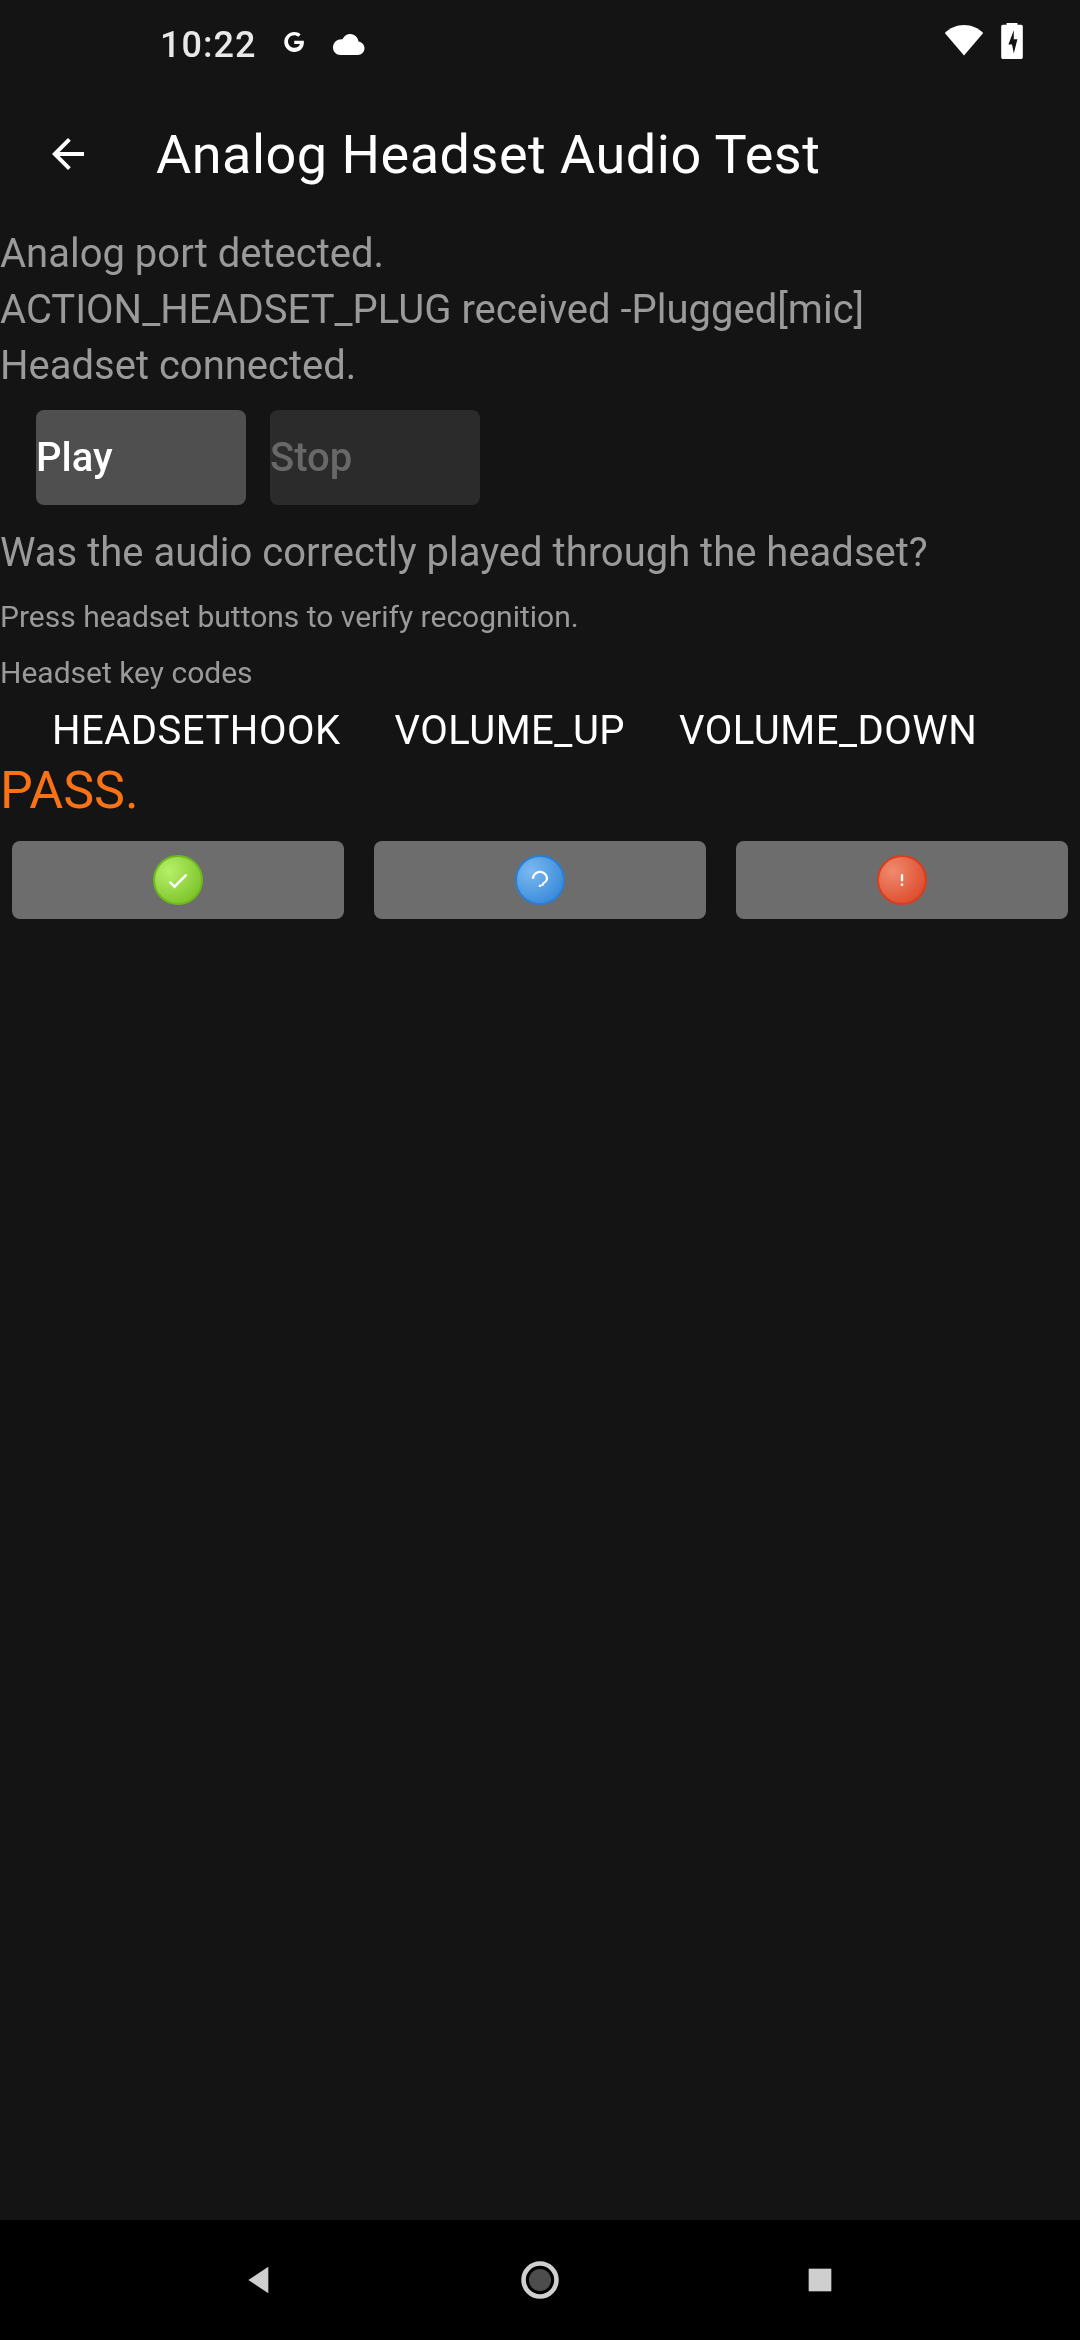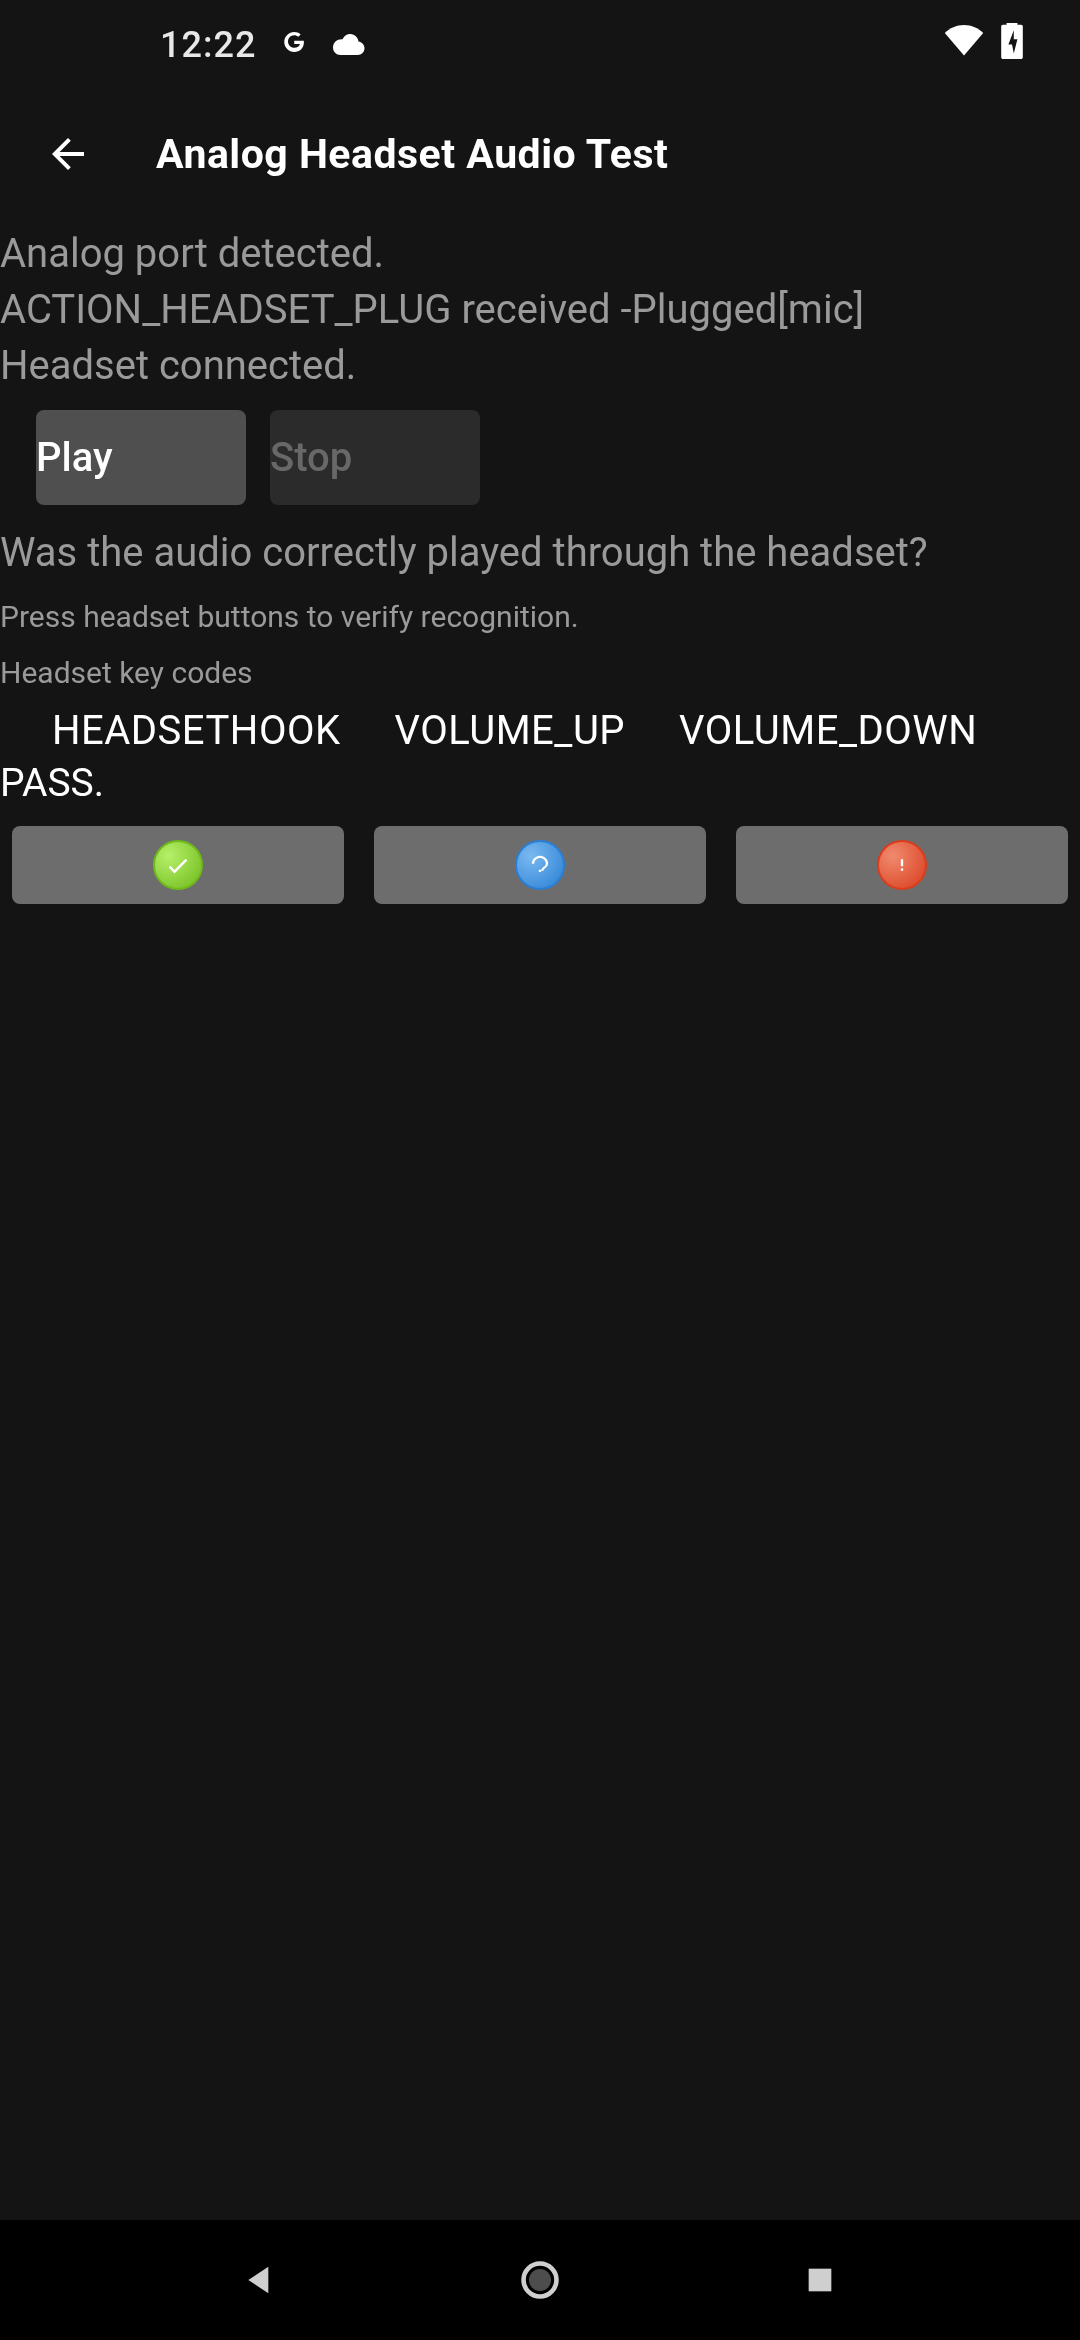--- a/index.html
+++ b/index.html
@@ -52,22 +52,22 @@
     gap: 60px;
   }
   .back-btn {
     width: 56px;
     height: 56px;
     display: flex;
     align-items: center;
     justify-content: center;
   }
   .app-title {
-    font-size: 41px;
-    font-weight: 700;
+    font-size: 54px;
+    font-weight: 400;
     color: #ffffff;
     letter-spacing: 0.5px;
   }
 
   
   .content {
     flex: 1;
     padding: 0 0 8px 0;
   }
   .log-lines {
@@ -119,22 +119,22 @@
     gap: 54px;
     padding: 6px 52px 0 52px;
     font-size: 40px;
     font-weight: 400;
     color: #ffffff;
     letter-spacing: 0.5px;
     align-items: flex-end;
   }
 
   .pass-line {
-    color: #ffffff;
-    font-size: 39px;
+    color: #f97316;
+    font-size: 52px;
     padding: 6px 0 20px 0;
   }
 
   
   .result-row {
     display: flex;
     gap: 30px;
     padding: 0 12px;
   }
   .result-btn {
@@ -185,21 +185,21 @@
     justify-content: center;
   }
 </style>
 </head>
 <body>
 
 <div class="screen">
 
   <div class="status-bar">
     <div class="status-left">
-      <span class="status-time">12:22</span>
+      <span class="status-time">10:22</span>
       <span>
         <svg width="30" height="30" viewBox="0 0 24 24">
           <path fill="#ffffff" d="M21 11h-8v2.5h4.6c-.5 1.8-2 3-4.6 3-2.8 0-5-2.2-5-5s2.2-5 5-5c1.3 0 2.4.5 3.3 1.3l1.8-1.8C16.7 4.6 14.9 4 13 4c-4.4 0-8 3.6-8 8s3.6 8 8 8c4.6 0 7.7-3.2 7.7-7.8 0-.4 0-.8-.1-1.2H21z"></path>
         </svg>
       </span>
       <span>
         <svg width="36" height="28" viewBox="0 0 24 16">
           <path fill="#ffffff" d="M19 7.5c0-3-2.5-5.5-5.5-5.5-2.3 0-4.3 1.5-5.1 3.5C4.9 5.2 2 7.3 2 11c0 2.8 2.2 5 5 5h11.5c2.5 0 4.5-2 4.5-4.5 0-2.3-1.8-4.2-4-4.5z"></path>
         </svg>
       </span>

